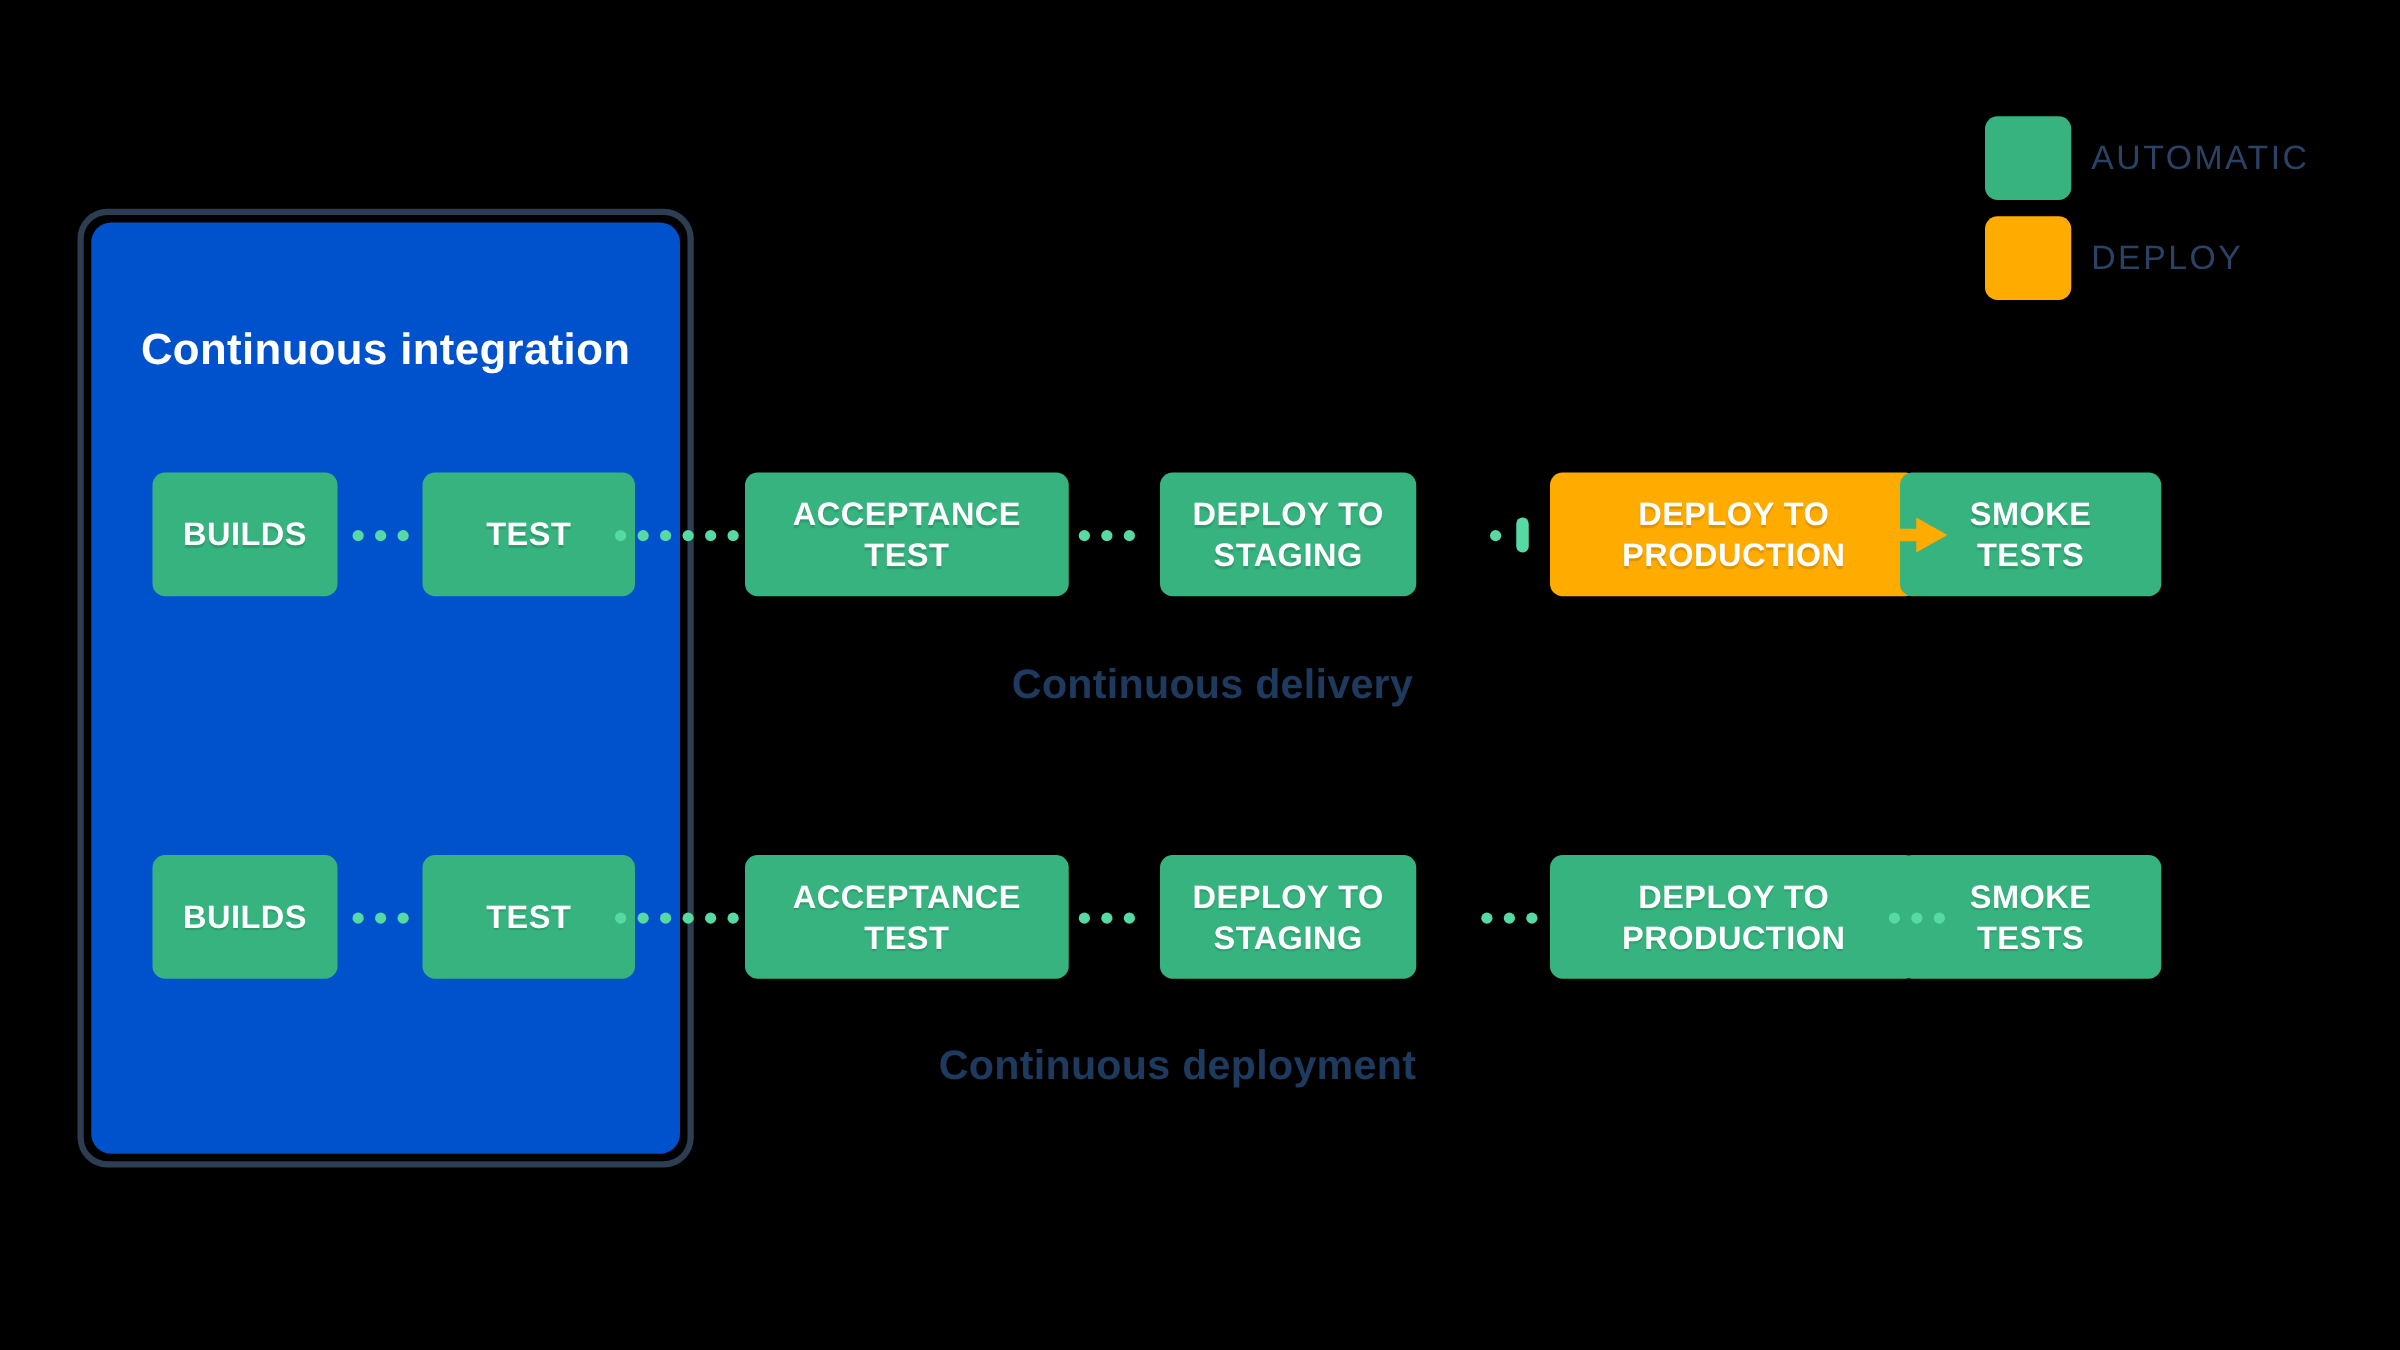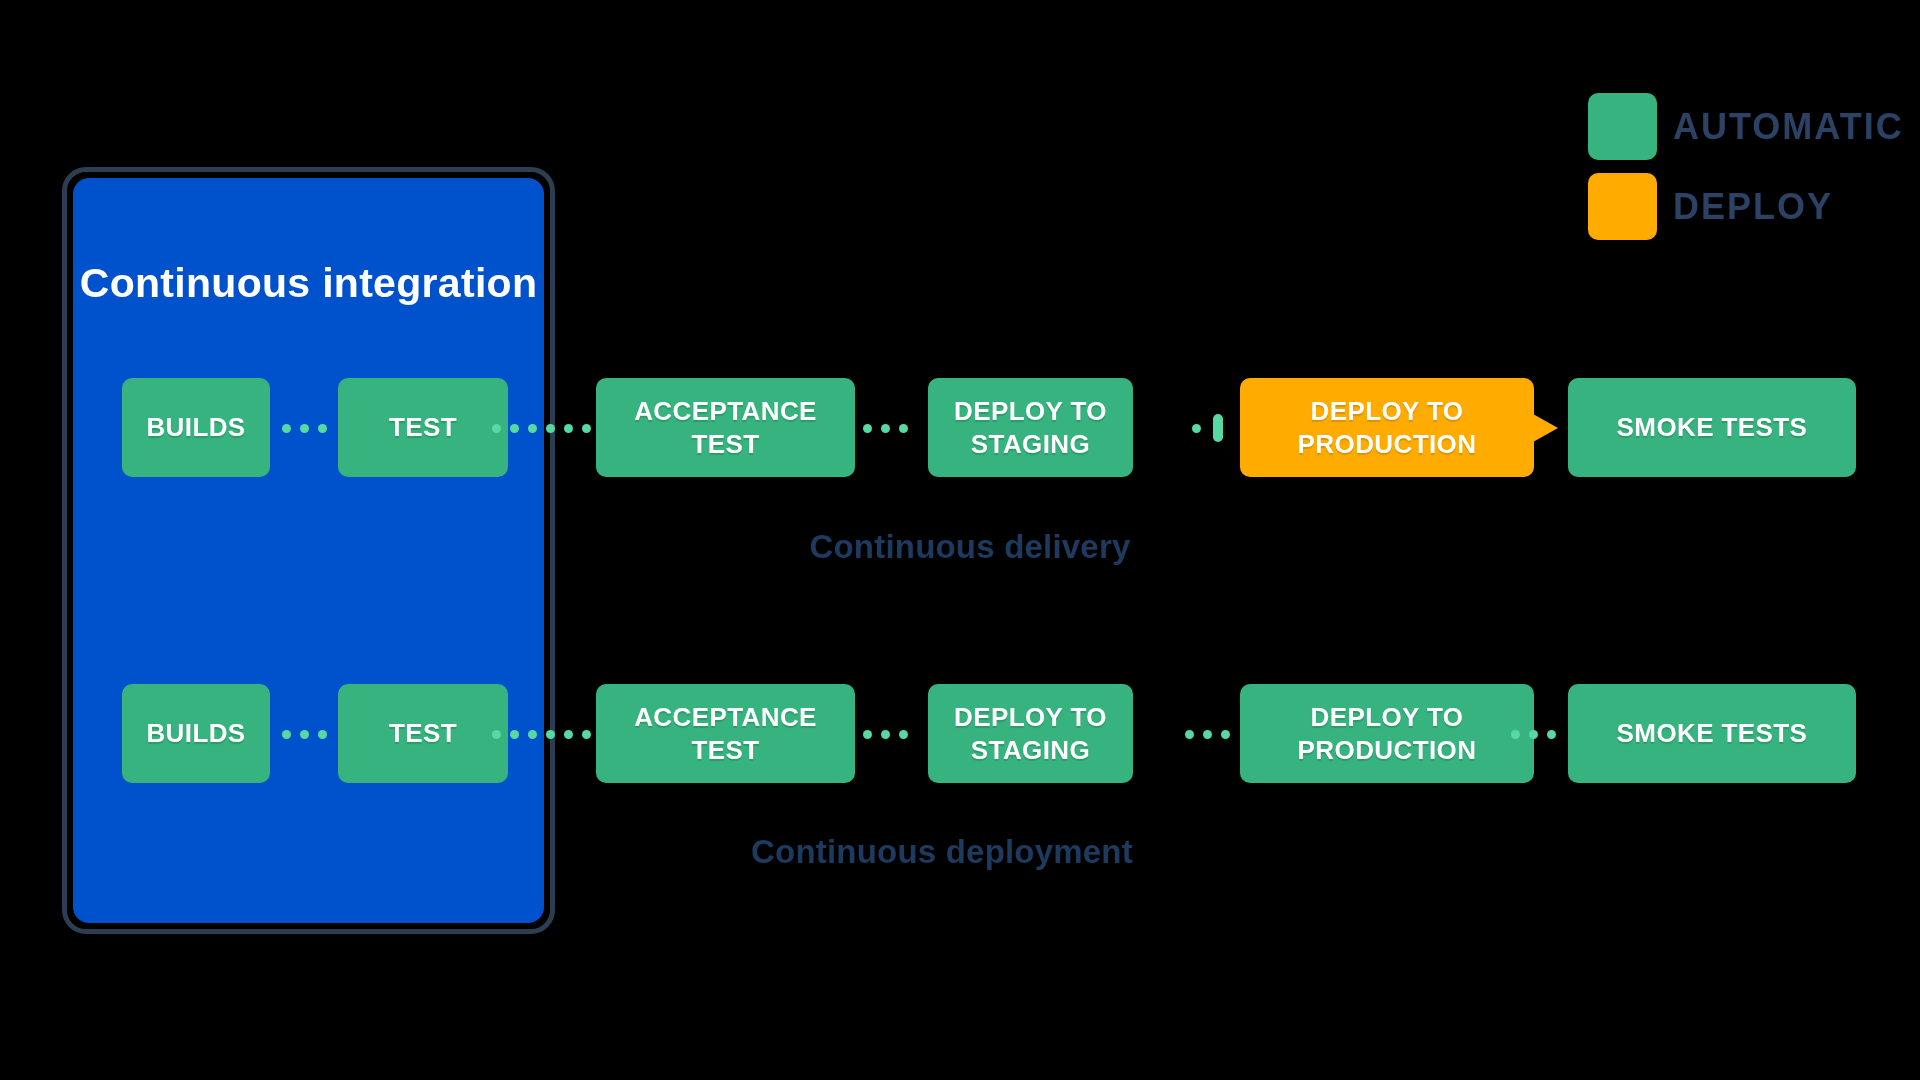--- a/index.html
+++ b/index.html
@@ -10,36 +10,36 @@
   html,body{width:1920px;height:1080px;overflow:hidden;}
   body{background:var(--bg);font-family:"Liberation Sans","DejaVu Sans",sans-serif;}
   .stage{position:relative;width:1920px;height:1080px;background:var(--bg);}
 
   
   .ci-box{position:absolute;left:73px;top:178px;width:471px;height:745px;
           background:var(--blue);border-radius:16px;}
   .ci-box::after{content:"";position:absolute;inset:-11px;border:5px solid var(--outline);
           border-radius:24px;pointer-events:none;}
   .ci-title{position:absolute;left:0;right:0;top:82px;text-align:center;
-          color:var(--white);font-size:41px;font-weight:600;letter-spacing:.3px;}
+          color:var(--white);font-size:35px;font-weight:600;letter-spacing:.3px;}
 
   
   .step{position:absolute;height:99px;background:var(--green);border-radius:10px;
         display:flex;align-items:center;justify-content:center;text-align:center;
         color:var(--white);font-weight:700;font-size:26px;line-height:1.25;
         letter-spacing:.4px;padding:0 18px;z-index:2;
         text-shadow:0 2px 1px rgba(0,0,0,.14);}
   .step.manual{background:var(--orange);}
   .row1{top:378px;} .row2{top:684px;}
   .x-builds{left:122px;width:148px;}
   .x-test{left:338px;width:170px;}
   .x-acc{left:596px;width:259px;}
   .x-stag{left:928px;width:205px;}
   .x-prod{left:1240px;width:294px;}
-  .x-smoke{left:1568px;width:288px;}
+  .x-smoke{left:1520px;width:209px;}
 
   
   .dots{position:absolute;height:28px;display:flex;align-items:center;
         justify-content:center;gap:9px;z-index:3;}
   .dots i{display:block;width:9px;height:9px;border-radius:50%;background:var(--dot);}
   .dots .gate-bar{display:block;width:10px;height:28px;border-radius:5px;background:var(--dot);margin-left:3px;}
   .dy1{top:414px;} .dy2{top:720px;}
   .g-bt{left:270px;width:68px;}
   .g-ta{left:487px;width:109px;}
   .g-as{left:855px;width:61px;}
@@ -54,21 +54,21 @@
   .row-label{position:absolute;width:600px;text-align:center;color:var(--labelNavy);
         font-size:33px;font-weight:700;letter-spacing:.2px;}
   .lbl-delivery{left:670px;top:528px;}
   .lbl-deployment{left:642px;top:833px;}
 
   
   .legend-swatch{position:absolute;left:1588px;width:69px;height:67px;border-radius:10px;}
   .sw-auto{top:93px;background:var(--green);}
   .sw-manual{top:173px;background:var(--orange);}
   .legend-label{position:absolute;left:1673px;height:67px;display:flex;align-items:center;
-        color:var(--navy);font-size:36px;font-weight:700;letter-spacing:2px;}
+        color:var(--navy);font-size:27px;font-weight:400;letter-spacing:2px;}
   .ll-auto{top:93px;} .ll-manual{top:173px;}
 </style>
 </head>
 <body>
 
 <div class="stage">
 
   <div class="ci-box">
     <div class="ci-title">Continuous integration</div>
   </div>

